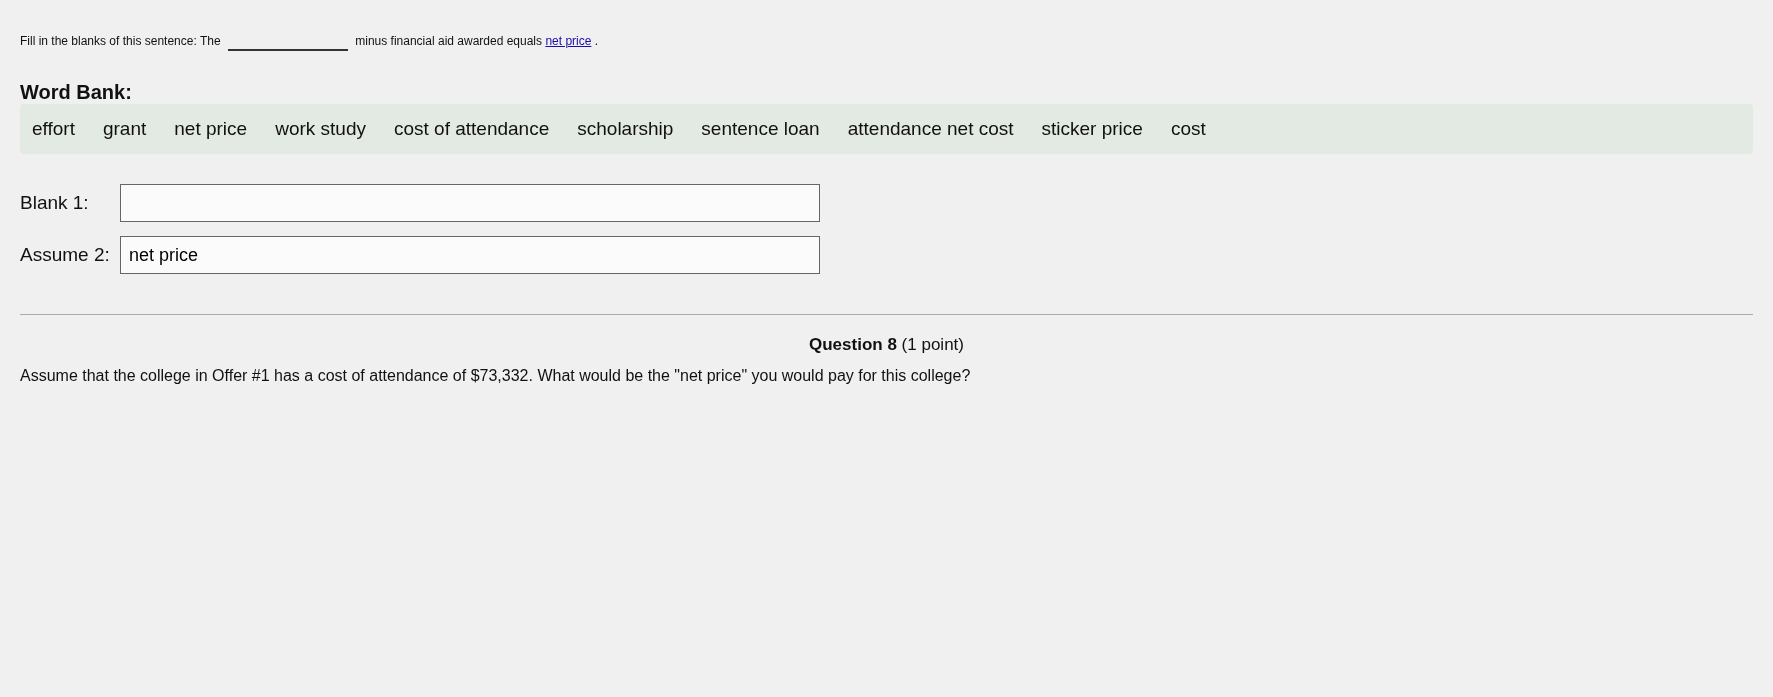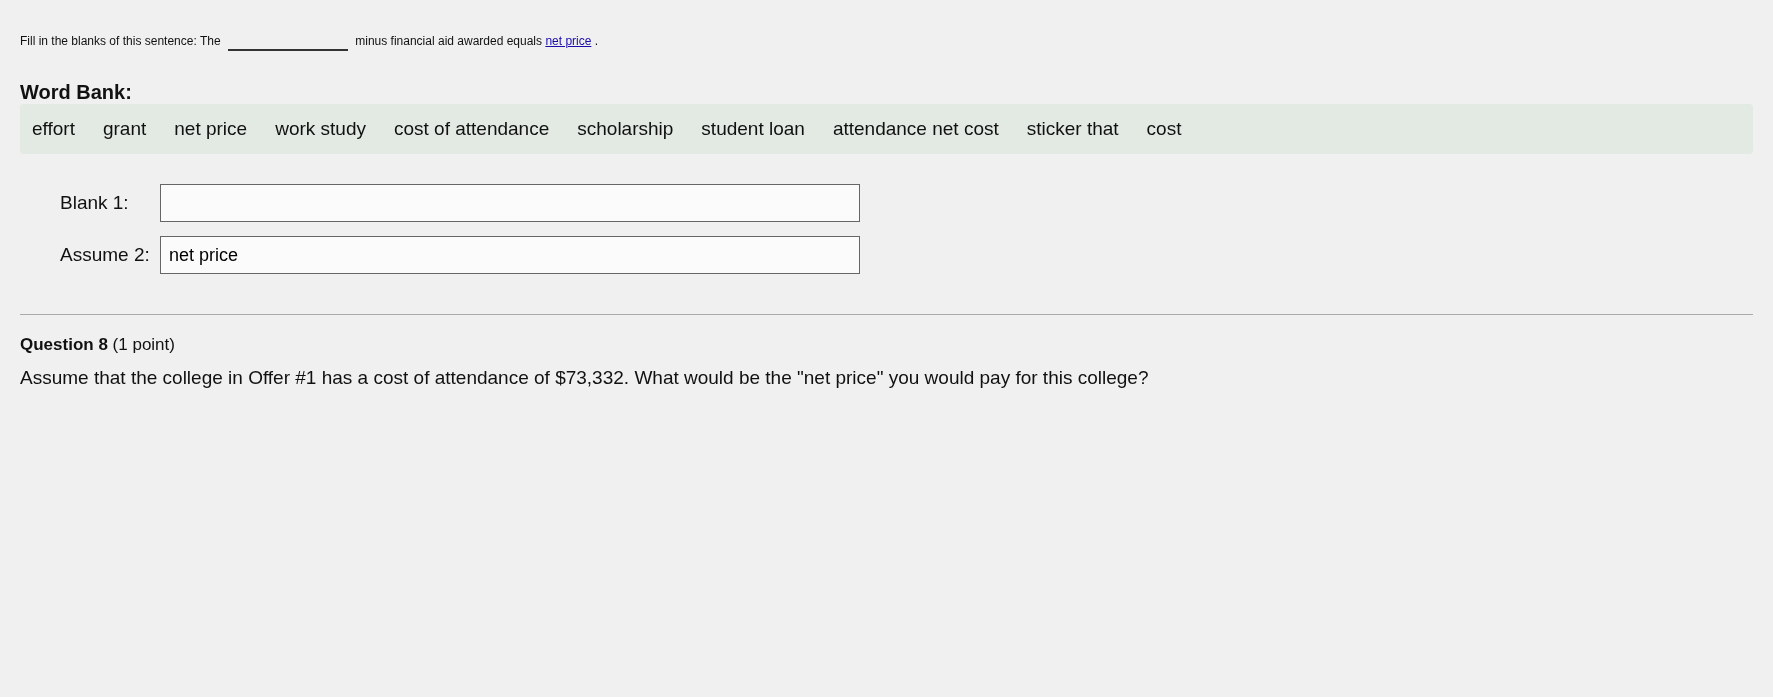--- a/index.html
+++ b/index.html
@@ -66,21 +66,20 @@
     }
 
     .blanks-section {
       margin-bottom: 40px;
     }
 
     .blank-row {
       display: flex;
       align-items: center;
       margin-bottom: 14px;
-      margin-left: 40px;
     }
 
     .blank-label {
       font-size: 19px;
       min-width: 100px;
       font-weight: normal;
     }
 
     .blank-input {
       width: 700px;
@@ -98,28 +97,29 @@
       margin: 30px 0 20px 0;
     }
 
     .question-section {
       margin-top: 10px;
     }
 
     .question-label {
       font-size: 17px;
       margin-bottom: 8px;
+      text-align: center;
     }
 
     .question-label strong {
       font-weight: bold;
     }
 
     .question-text {
-      font-size: 19px;
+      font-size: 16px;
       line-height: 1.6;
     }
   </style>
 </head>
 <body>
 
 <div class="sentence-section">
   <span class="sentence-text">Fill in the blanks of this sentence: The</span>
   <span class="blank-underline">&nbsp;</span>
   <span class="sentence-text">minus financial aid awarded equals</span>
@@ -129,23 +129,23 @@
 
 <div class="word-bank-section">
   <div class="word-bank-label">Word Bank:</div>
   <div class="word-bank-items">
     <span class="word-bank-item">effort</span>
     <span class="word-bank-item">grant</span>
     <span class="word-bank-item">net price</span>
     <span class="word-bank-item">work study</span>
     <span class="word-bank-item">cost of attendance</span>
     <span class="word-bank-item">scholarship</span>
-    <span class="word-bank-item">student loan</span>
+    <span class="word-bank-item">sentence loan</span>
     <span class="word-bank-item">attendance net cost</span>
-    <span class="word-bank-item">sticker that</span>
+    <span class="word-bank-item">sticker price</span>
     <span class="word-bank-item">cost</span>
   </div>
 </div>
 
 <div class="blanks-section">
   <div class="blank-row">
     <span class="blank-label">Blank 1:</span>
     <input class="blank-input" type="text" value="" style="">
   </div>
   <div class="blank-row">

